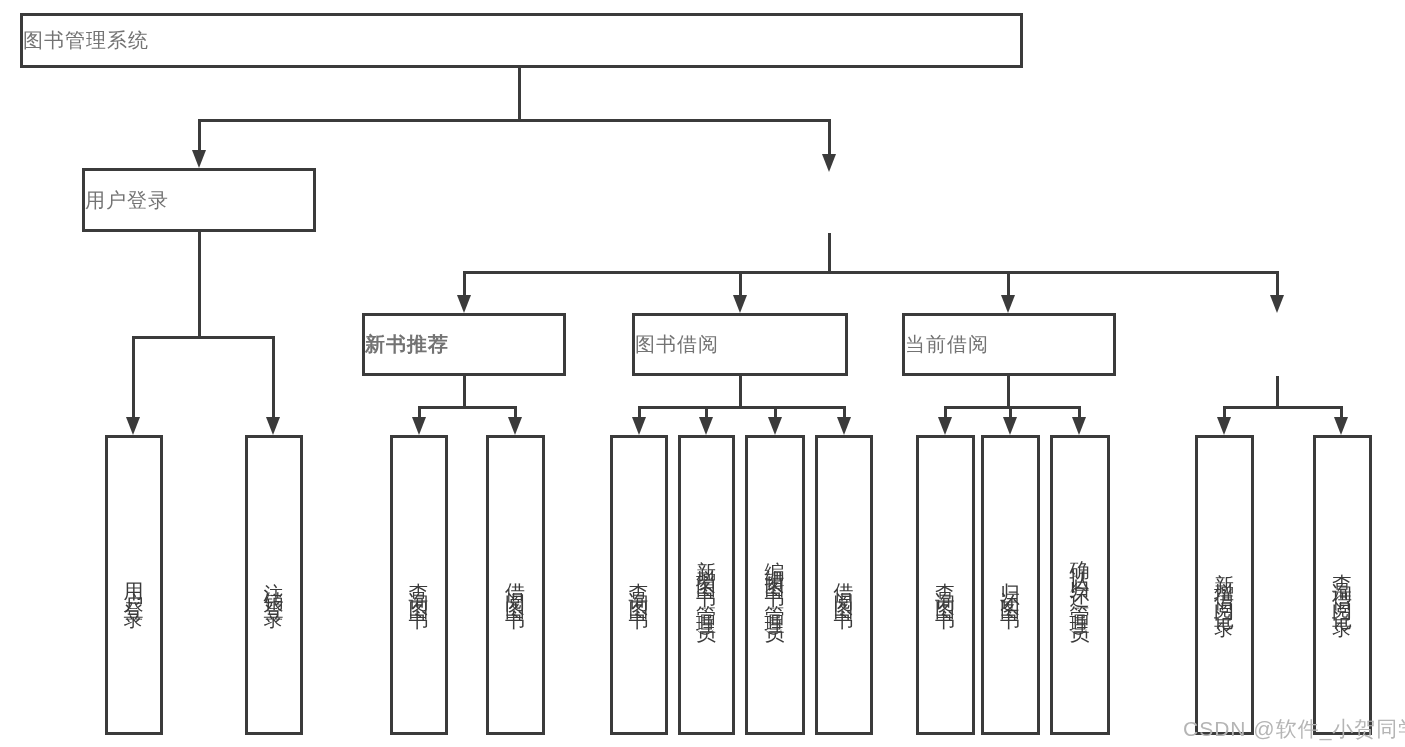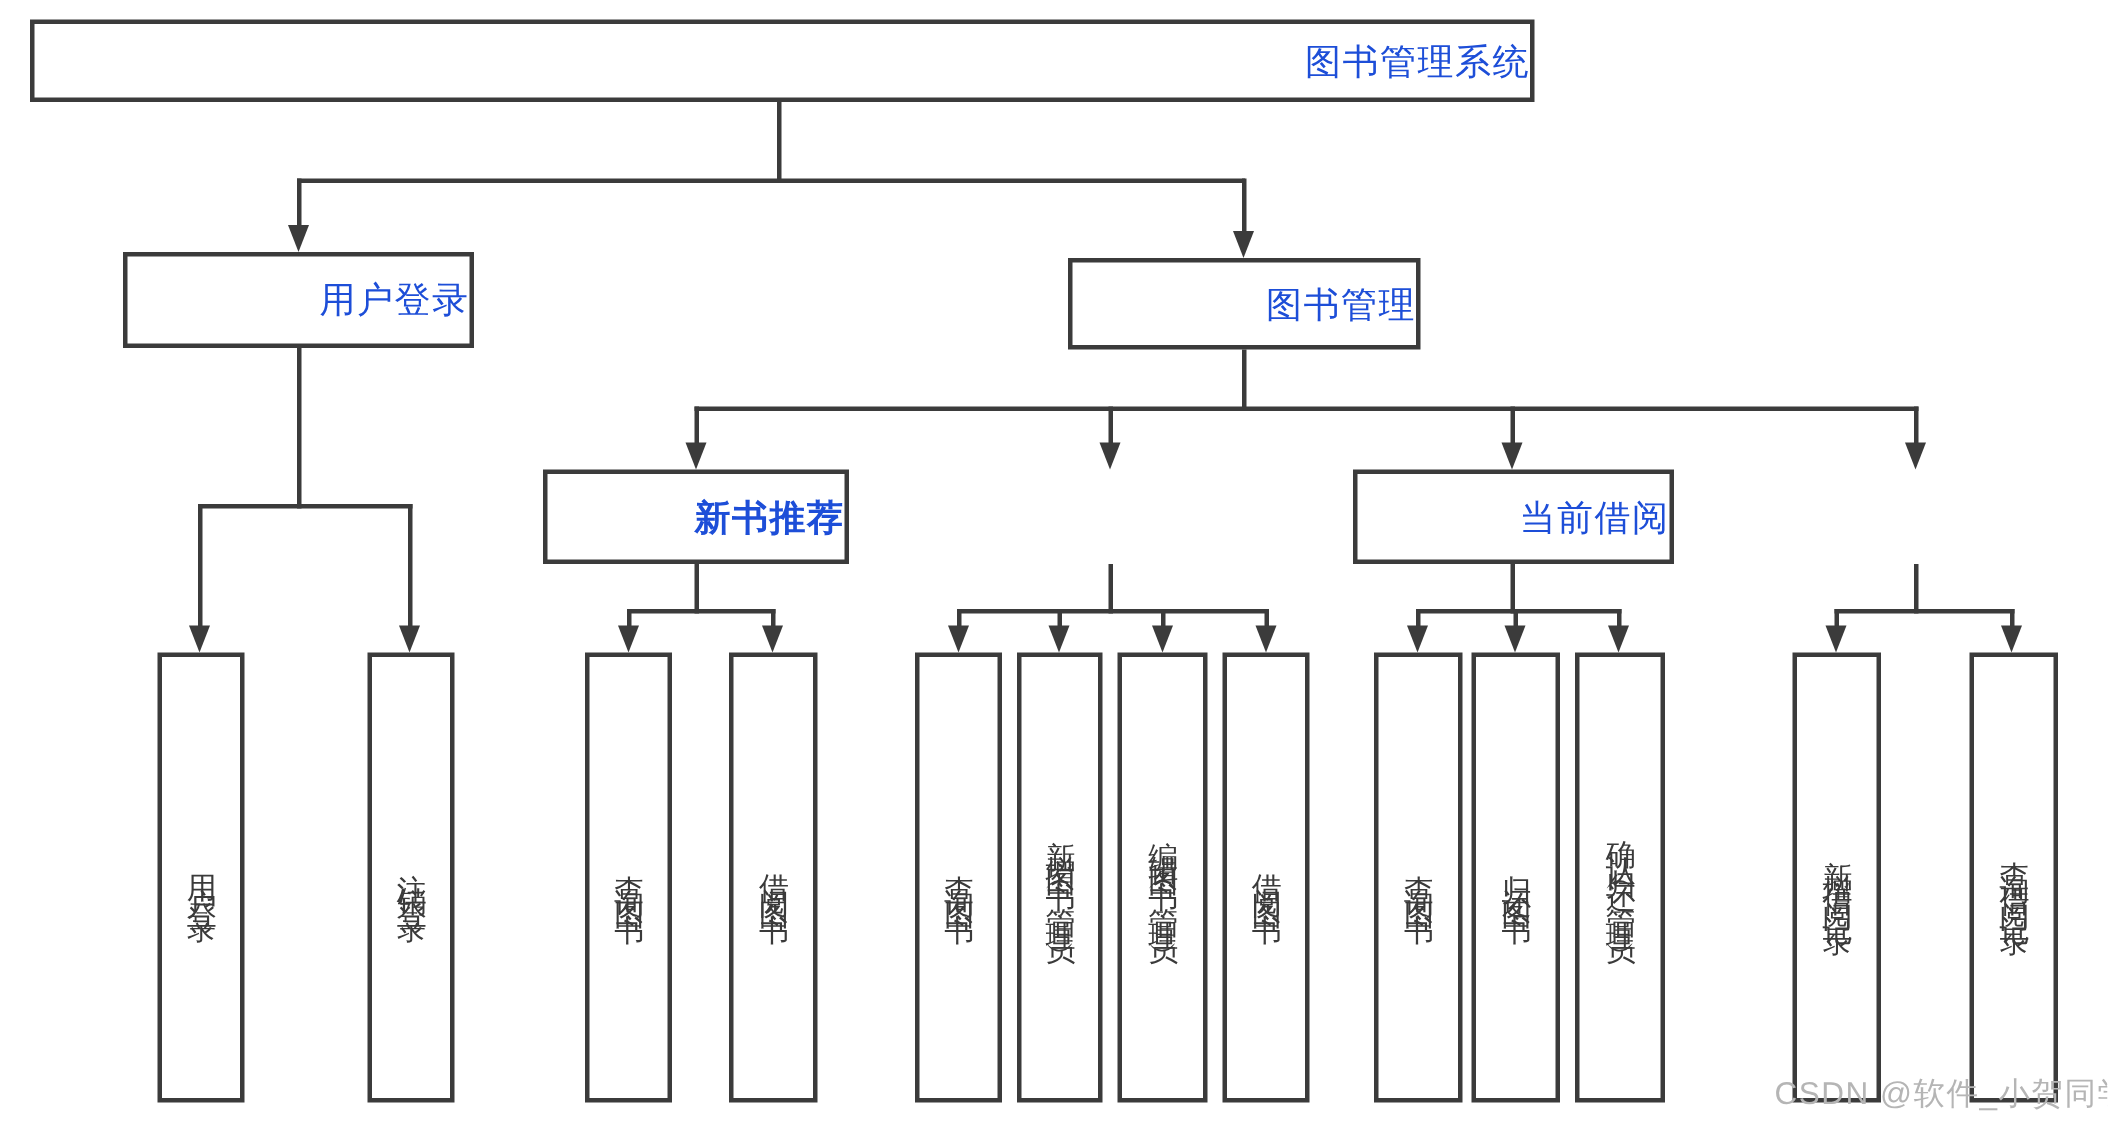--- a/index.html
+++ b/index.html
@@ -13,24 +13,24 @@
     overflow: hidden;
   }
   
   .hbox {
     position: absolute;
     box-sizing: border-box;
     border: 3px solid #3b3b3b;
     background: #ffffff;
     display: flex;
     align-items: center;
-    justify-content: flex-end;
-    font-size: 24px;
+    justify-content: flex-start;
+    font-size: 20px;
     letter-spacing: 1px;
-    color: #1d4ed8;
+    color: #737373;
   }
   
   .vbox {
     position: absolute;
     top: 435px;
     height: 300px;
     box-sizing: border-box;
     border: 3px solid #3b3b3b;
     background: #ffffff;
     display: flex;
@@ -74,28 +74,28 @@
 <div class="stage">
 
   <div class="hbox" style="left:20px; top:13px; width:1003px; height:55px;">
     <span>图书管理系统</span>
   </div>
 
   <div class="hbox" style="left:82px; top:168px; width:234px; height:64px;">
     <span>用户登录</span>
   </div>
 
-  <div class="hbox" style="left:712px; top:172px; width:235px; height:61px;">
-    <span>图书管理</span>
-  </div>
 
   <div class="hbox" style="left:362px; top:313px; width:204px; height:63px;font-weight:bold;">
     <span>新书推荐</span>
   </div>
 
+  <div class="hbox" style="left:632px; top:313px; width:216px; height:63px;">
+    <span>图书借阅</span>
+  </div>
 
   <div class="hbox" style="left:902px; top:313px; width:214px; height:63px;">
     <span>当前借阅</span>
   </div>
 
 
   <div class="vbox" style="left:105px; width:58px;">
     <span class="vtext">用户登录</span>
   </div>
   <div class="vbox" style="left:245px; width:58px;">

